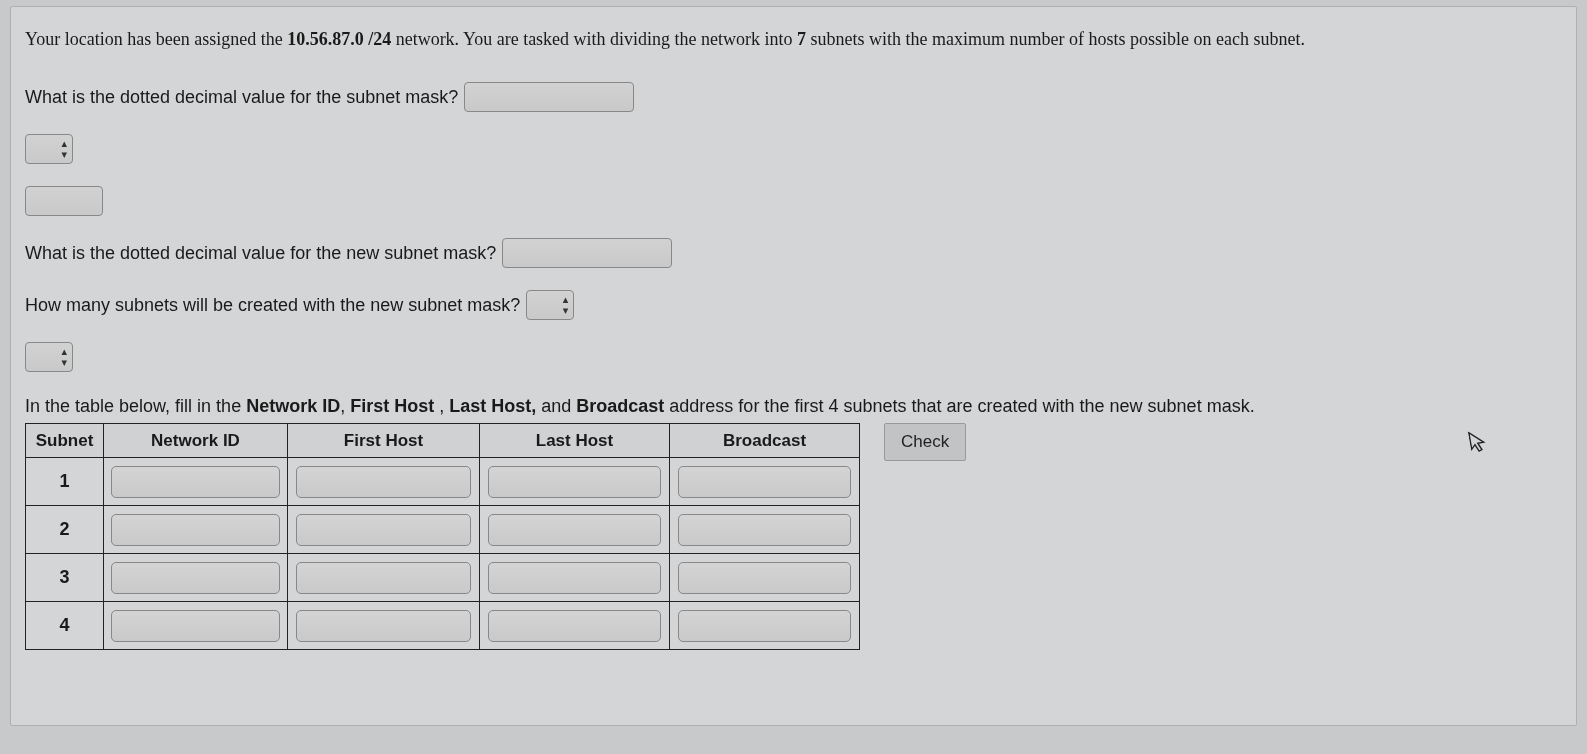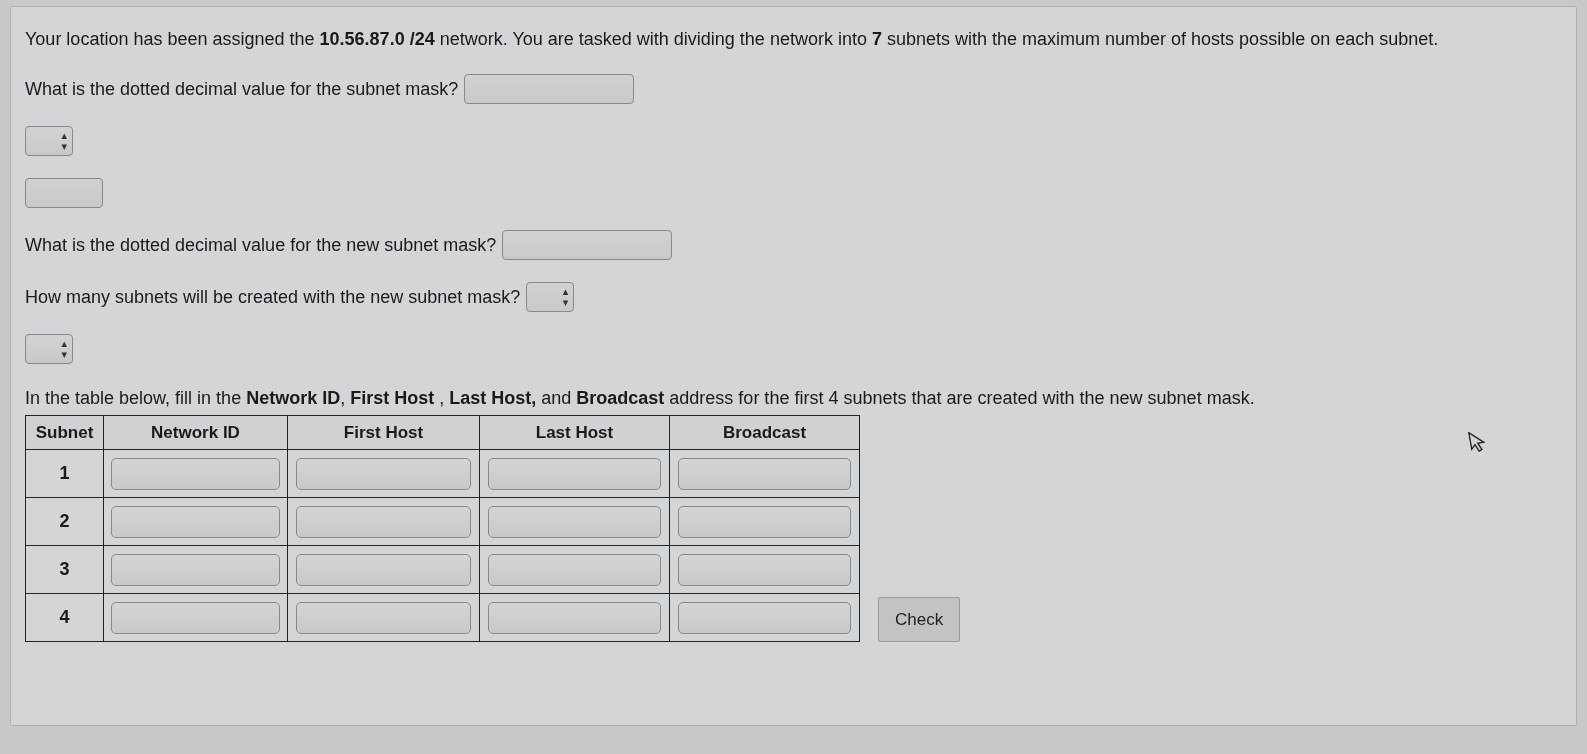--- a/index.html
+++ b/index.html
@@ -16,22 +16,23 @@
   }
   .page {
     background: #d4d5d6;
     margin: 6px 10px;
     padding: 20px 14px 30px 14px;
     border: 1px solid #b0b0b0;
     min-height: 720px;
     border-radius: 2px;
   }
   .intro-line {
-    margin-bottom: 22px;
+    margin-bottom: 30px;
     line-height: 1.4;
+    font-family: Liberation Serif, serif;
   }
   .q-row {
     display: flex;
     align-items: center;
     gap: 6px;
     margin-bottom: 22px;
     line-height: 1.4;
   }
   .q-row span.lbl { white-space: nowrap; }
   input.text-in {
@@ -70,22 +71,22 @@
     pointer-events: none;
   }
   .instr-line {
     margin-top: 4px;
     margin-bottom: 4px;
     line-height: 1.4;
   }
 
   .table-area {
     display: flex;
-    align-items: flex-end;
-    gap: 18px;
+    align-items: flex-start;
+    gap: 24px;
   }
   table.subnet {
     border-collapse: collapse;
     background: #d4d5d6;
   }
   table.subnet th, table.subnet td {
     border: 1px solid #222;
     text-align: center;
     vertical-align: middle;
     padding: 0;
@@ -111,21 +112,21 @@
   table.subnet td .cell-in {
     width: 92%;
     height: 32px;
     border: 1px solid #888;
     border-radius: 5px;
     background: linear-gradient(#d4d4d4,#c9c9c9);
     padding: 2px 6px;
     font-size: 16px;
   }
   .check-btn {
-    height: 45px;
+    height: 38px;
     padding: 0 16px;
     background: #c2c3c4;
     border: 1px solid #999;
     border-radius: 2px;
     font-size: 17px;
     color: #222;
     cursor: pointer;
   }
   .cursor-icon {
     position: absolute;

